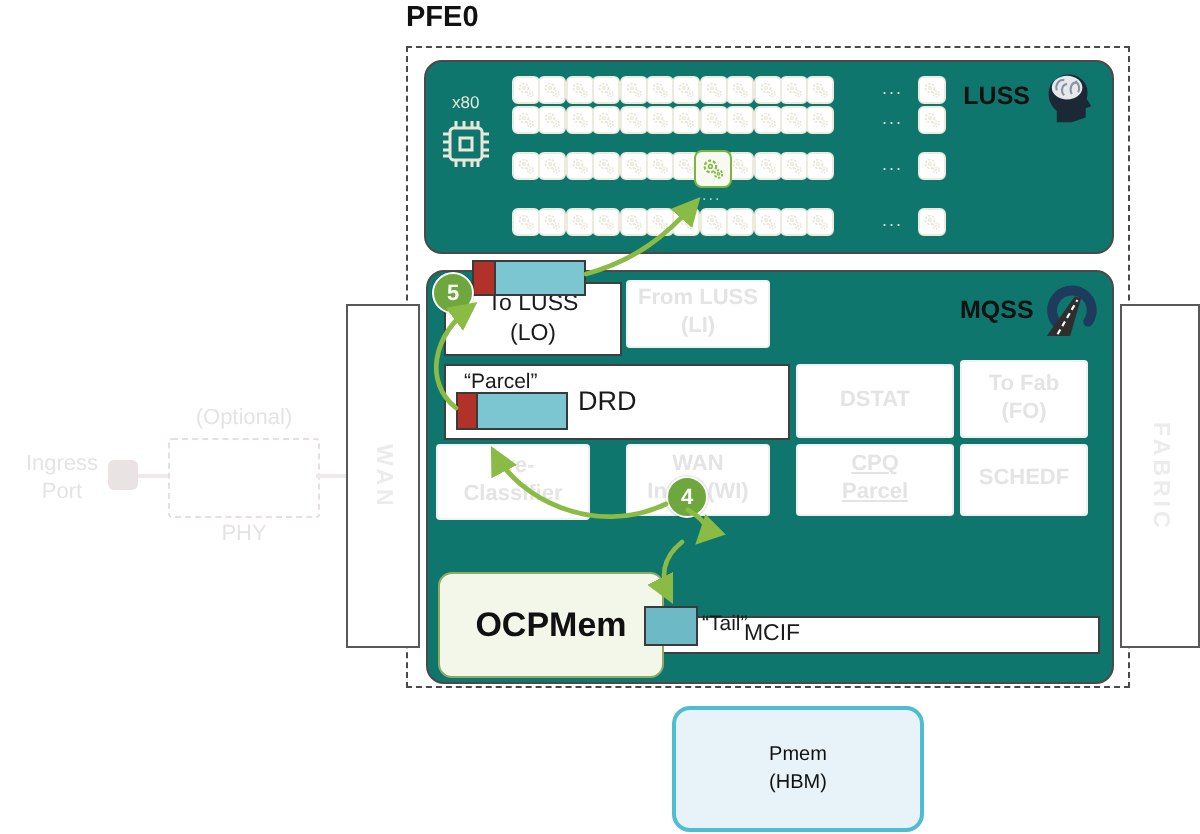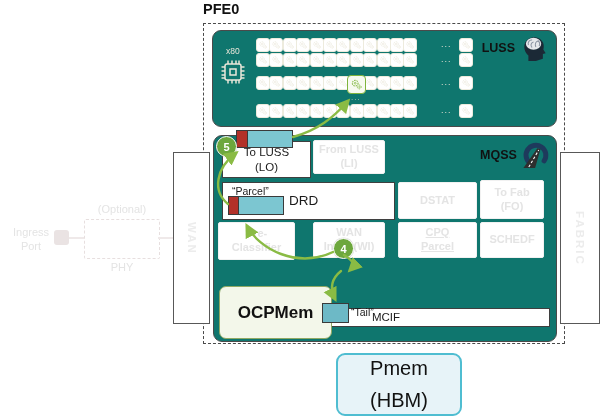--- a/index.html
+++ b/index.html
@@ -44,22 +44,22 @@
   .packet .p-red{background:var(--c-red);border:1.5px solid #3a3a3a;}
   .packet .p-teal{background:var(--c-teal);border:1.5px solid #3a3a3a;border-left:none;}
 
   .ocpmem{background:var(--c-ocp-fill);border:1.7px solid var(--c-ocp-border);border-radius:7px;
           display:flex;align-items:center;justify-content:center;font-size:17px;font-weight:600;
           color:#111;z-index:4;}
   .tailbox{background:var(--c-tail);border:1.6px solid #3a3a3a;z-index:6;}
   .small-quoted{font-size:10.5px;color:#1a1a1a;z-index:6;}
 
   .pmem{background:var(--c-pmem-fill);border:2px solid var(--c-pmem-border);border-radius:9px;
-        display:flex;flex-direction:column;align-items:center;justify-content:space-between;
-        font-size:20px;line-height:1.35;color:#111;z-index:2;text-align:center;}
+        display:flex;flex-direction:column;align-items:center;justify-content:center;
+        font-size:10px;line-height:1.35;color:#111;z-index:2;text-align:center;}
 
   .badge{width:19px;height:19px;border-radius:50%;background:var(--c-green);border:1.6px solid #fff;
          box-shadow:0 0 0 0.5px rgba(0,0,0,.12);color:#fff;font-size:11px;font-weight:bold;
          display:flex;align-items:center;justify-content:center;z-index:7;}
 
   
   .x80{font-size:8.5px;color:#e9e6d9;z-index:4;}
   .tile{position:absolute;border:1.2px solid var(--c-tile-border);border-radius:3px;
         display:flex;align-items:center;justify-content:center;background:#fff;}
   .tile-active{position:absolute;border:1.6px solid var(--c-green-tile-border);border-radius:4px;

